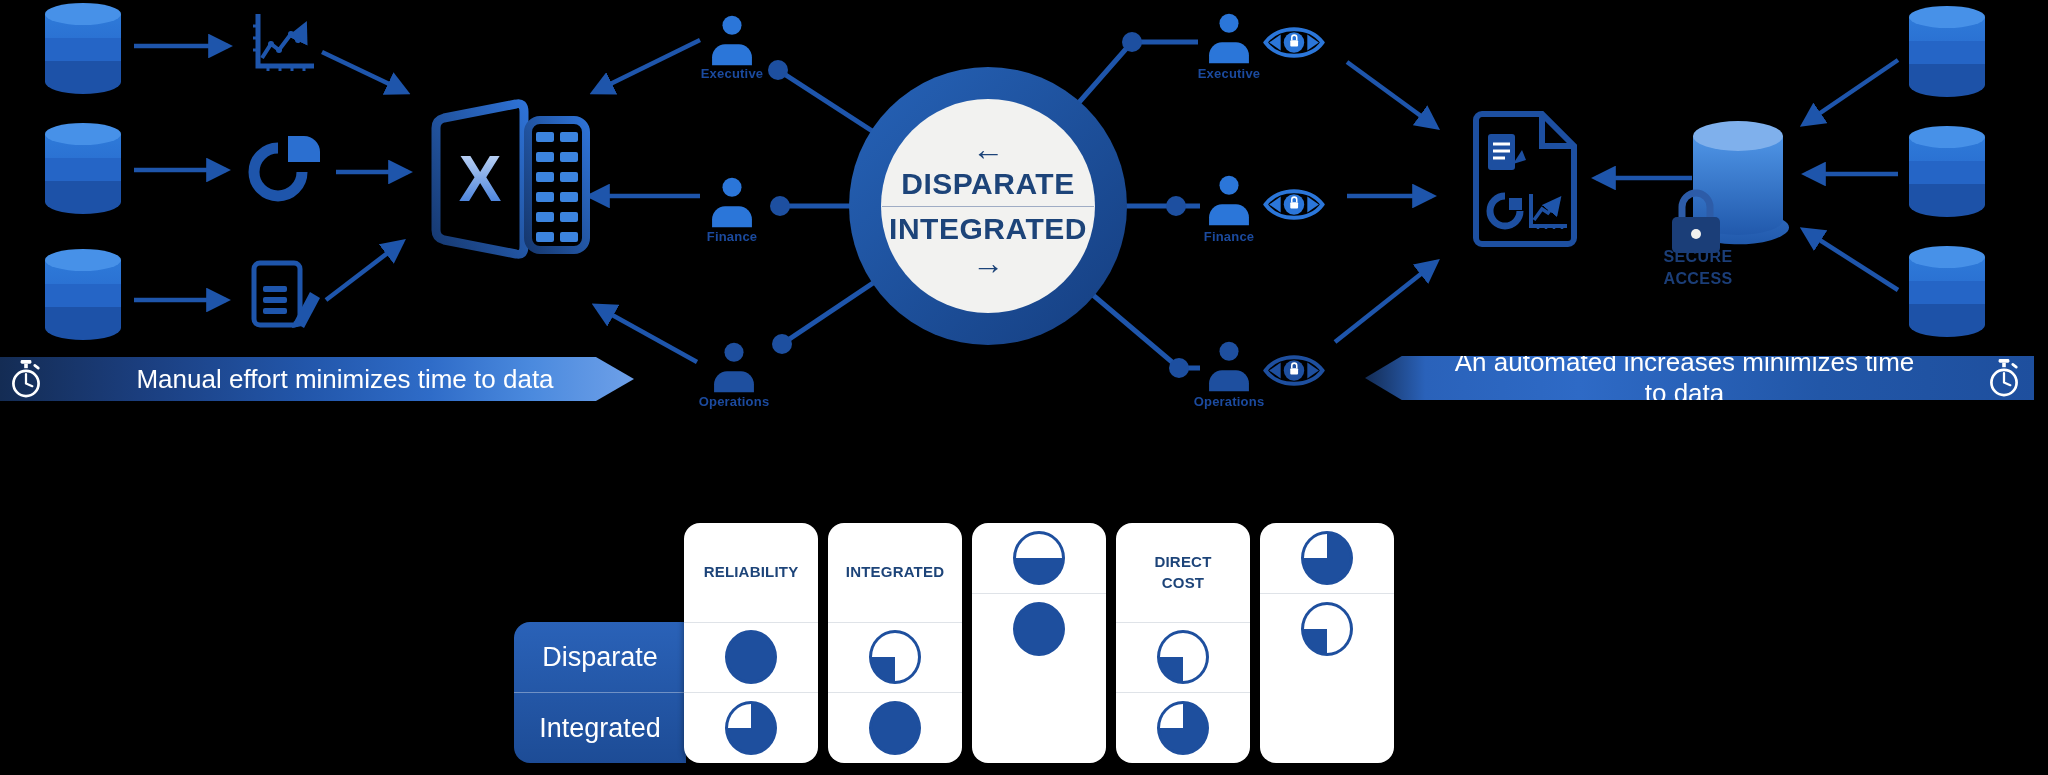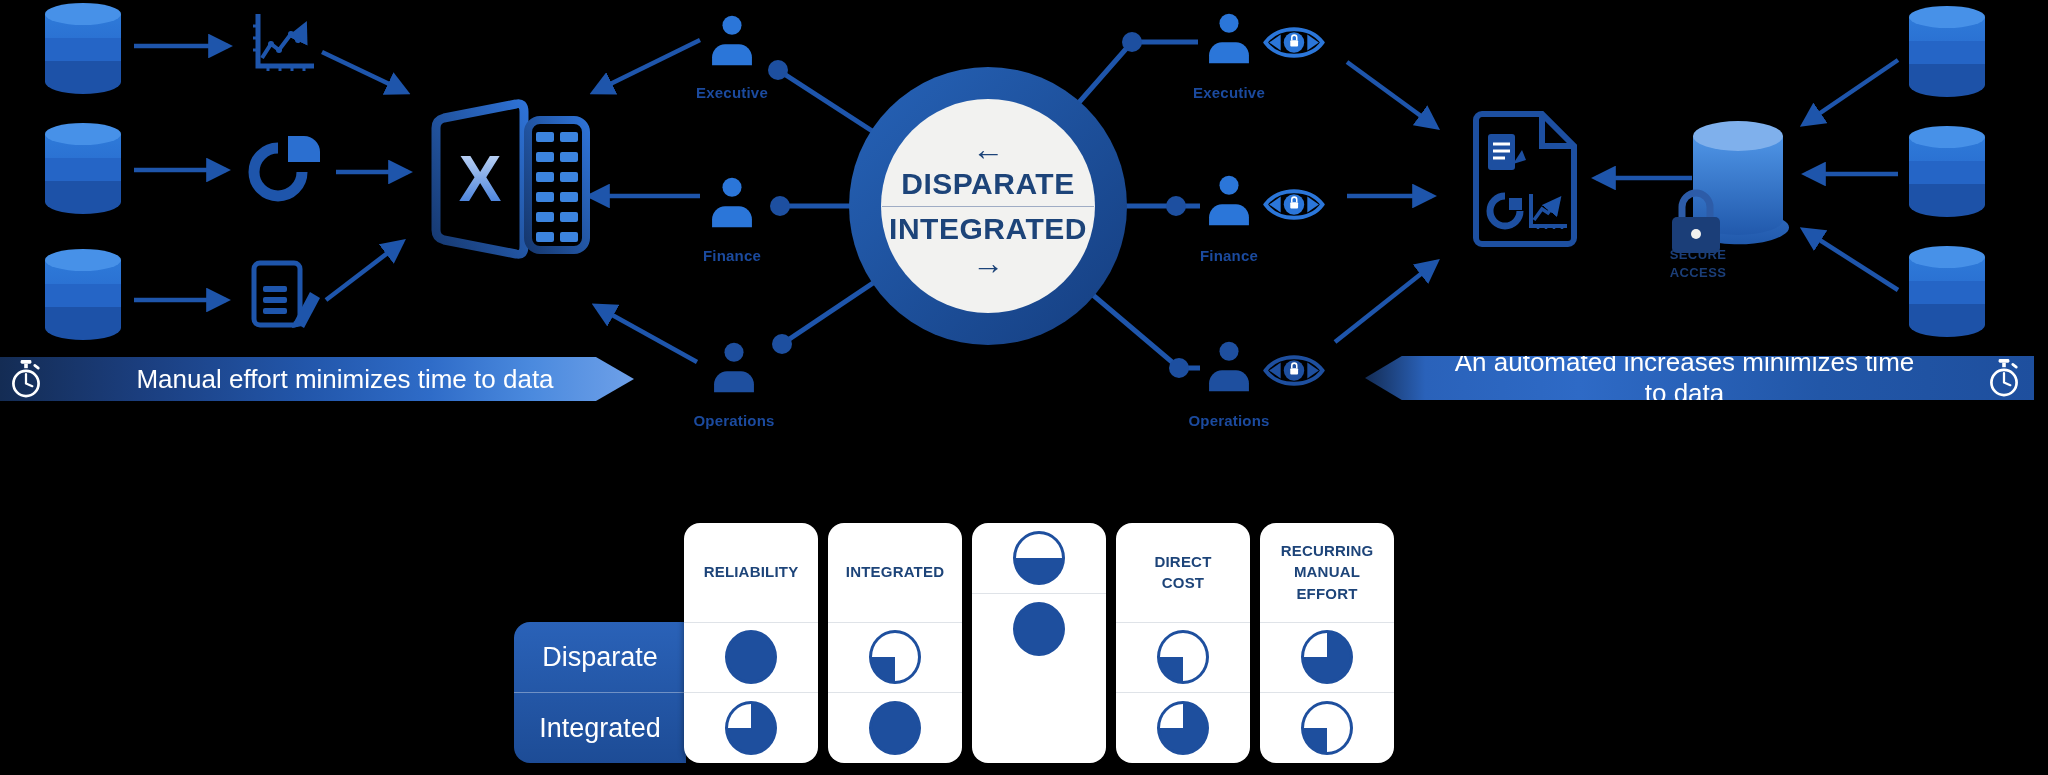--- a/index.html
+++ b/index.html
@@ -1,28 +1,28 @@
 <!DOCTYPE html>
 <html><head>
 <meta charset="utf-8">
 <style>
   html,body{margin:0;padding:0;background:#000;}
   body{width:2048px;height:775px;position:relative;overflow:hidden;
        font-family:"Liberation Sans",sans-serif;}
   .abs{position:absolute;}
   svg{display:block;}
   
-  .role-label{width:110px;text-align:center;font-size:15px;font-weight:bold;
-              color:#1B4A9E;letter-spacing:.2px;margin-top:18px;}
+  .role-label{width:110px;text-align:center;font-size:13px;font-weight:bold;
+              color:#1B4A9E;letter-spacing:.2px;}
   .hub-text{left:876px;top:112px;width:224px;height:188px;display:flex;
             flex-direction:column;align-items:center;justify-content:center;}
   .hub-arrow{font-size:32px;color:#1D4479;line-height:1;}
   .hub-word{font-size:30px;font-weight:bold;color:#1D4479;letter-spacing:.5px;line-height:1.25;}
   .hub-divider{width:212px;height:1px;background:#9FACC4;margin:3px 0;}
-  .secure-label{left:1644px;top:246px;width:108px;text-align:center;font-size:13px;
+  .secure-label{left:1644px;top:246px;width:108px;text-align:center;font-size:16px;
                 font-weight:bold;color:#1B3E78;white-space:pre-line;line-height:1.4;
                 letter-spacing:.4px;}
   
   .banner{height:44px;display:flex;align-items:center;color:#fff;font-size:26px;}
   .banner-left{left:0;top:357px;width:634px;
      background:linear-gradient(90deg,#142C54 0%,#1B3E7E 22%,#2256AA 48%,#2F6CC8 68%,#4B8ADE 84%,#6EA0E8 100%);
      clip-path:polygon(0 0,94% 0,100% 50%,94% 100%,0 100%);}
   .banner-left .banner-text{flex:1;text-align:center;padding:0 60px 0 72px;}
   .banner-right{left:1365px;top:356px;width:669px;
      background:linear-gradient(90deg,#142C54 0%,#2A62BA 9%,#2E6AC6 32%,#2257A8 68%,#1E4F9E 100%);
@@ -310,22 +310,19 @@
   <div class="metric-header">DIRECT
 COST</div>
   <div class="metric-cell">
       <div class="harvey" style="background: conic-gradient(rgb(255, 255, 255) 0deg, rgb(255, 255, 255) 50%, rgb(30, 79, 158) 50%, rgb(30, 79, 158) 75%, rgb(255, 255, 255) 75%, rgb(255, 255, 255) 100%);"></div>
     </div>
   <div class="metric-cell">
       <div class="harvey" style="background: conic-gradient(rgb(255, 255, 255) 0deg, rgb(255, 255, 255) 0%, rgb(30, 79, 158) 0%, rgb(30, 79, 158) 75%, rgb(255, 255, 255) 75%, rgb(255, 255, 255) 100%);"></div>
     </div>
 </div>
 <div class="abs metric-card" style="left:1260px">
-  <div class="metric-header">RECURRING
-MANUAL
-EFFORT</div>
   <div class="metric-cell">
       <div class="harvey" style="background: conic-gradient(rgb(255, 255, 255) 0deg, rgb(255, 255, 255) 0%, rgb(30, 79, 158) 0%, rgb(30, 79, 158) 75%, rgb(255, 255, 255) 75%, rgb(255, 255, 255) 100%);"></div>
     </div>
   <div class="metric-cell">
       <div class="harvey" style="background: conic-gradient(rgb(255, 255, 255) 0deg, rgb(255, 255, 255) 50%, rgb(30, 79, 158) 50%, rgb(30, 79, 158) 75%, rgb(255, 255, 255) 75%, rgb(255, 255, 255) 100%);"></div>
     </div>
 </div>
 
 </body></html>

